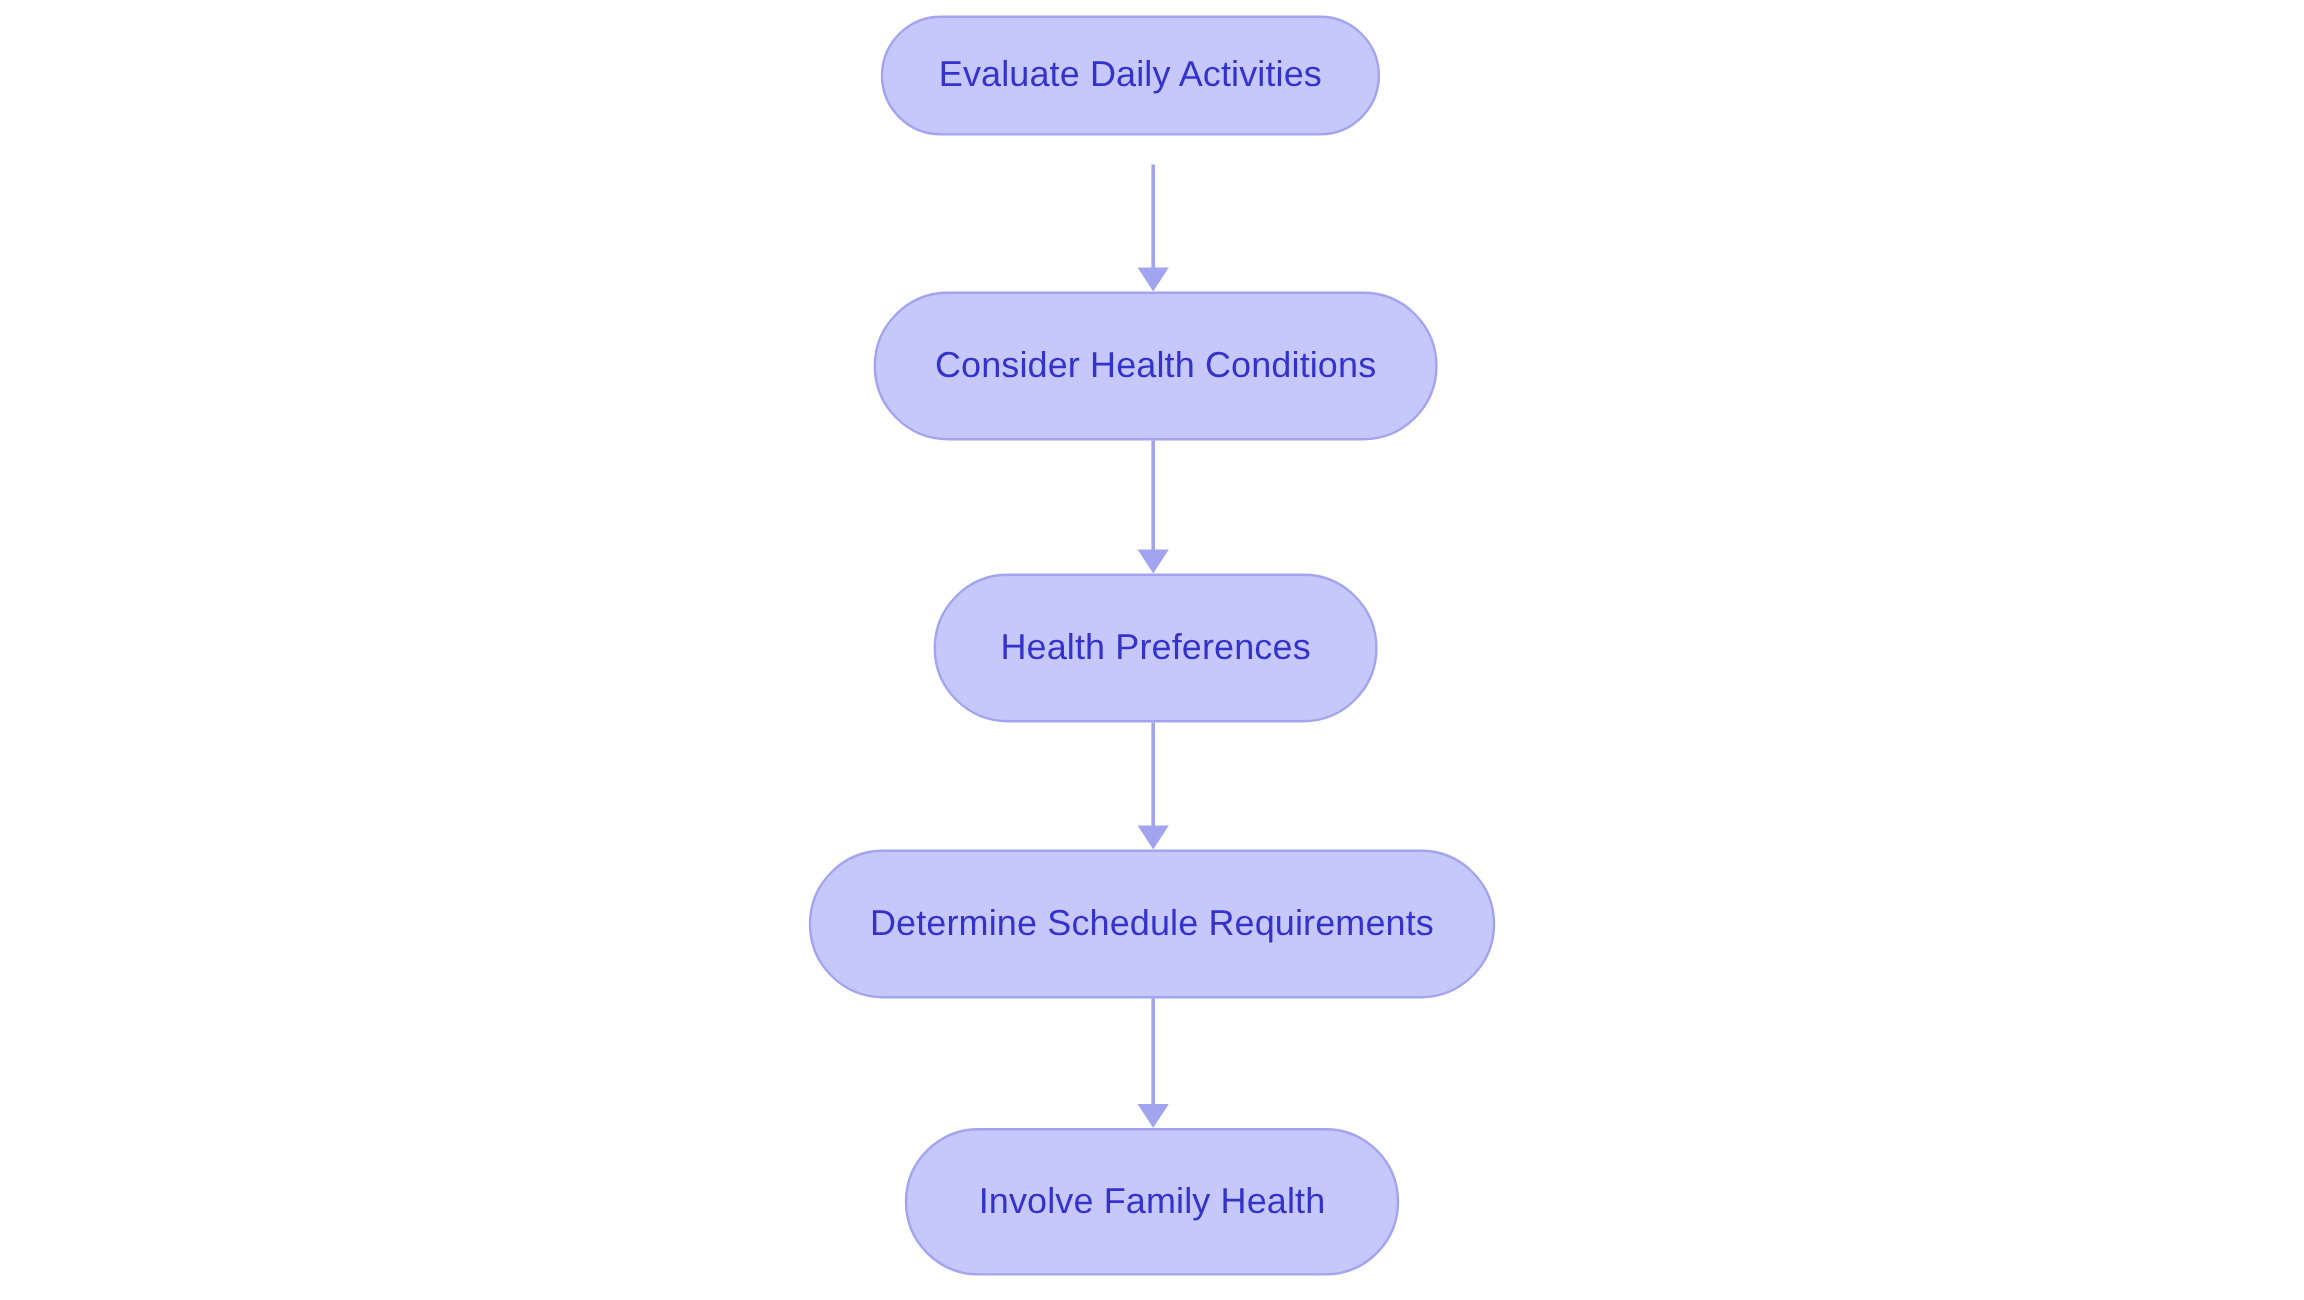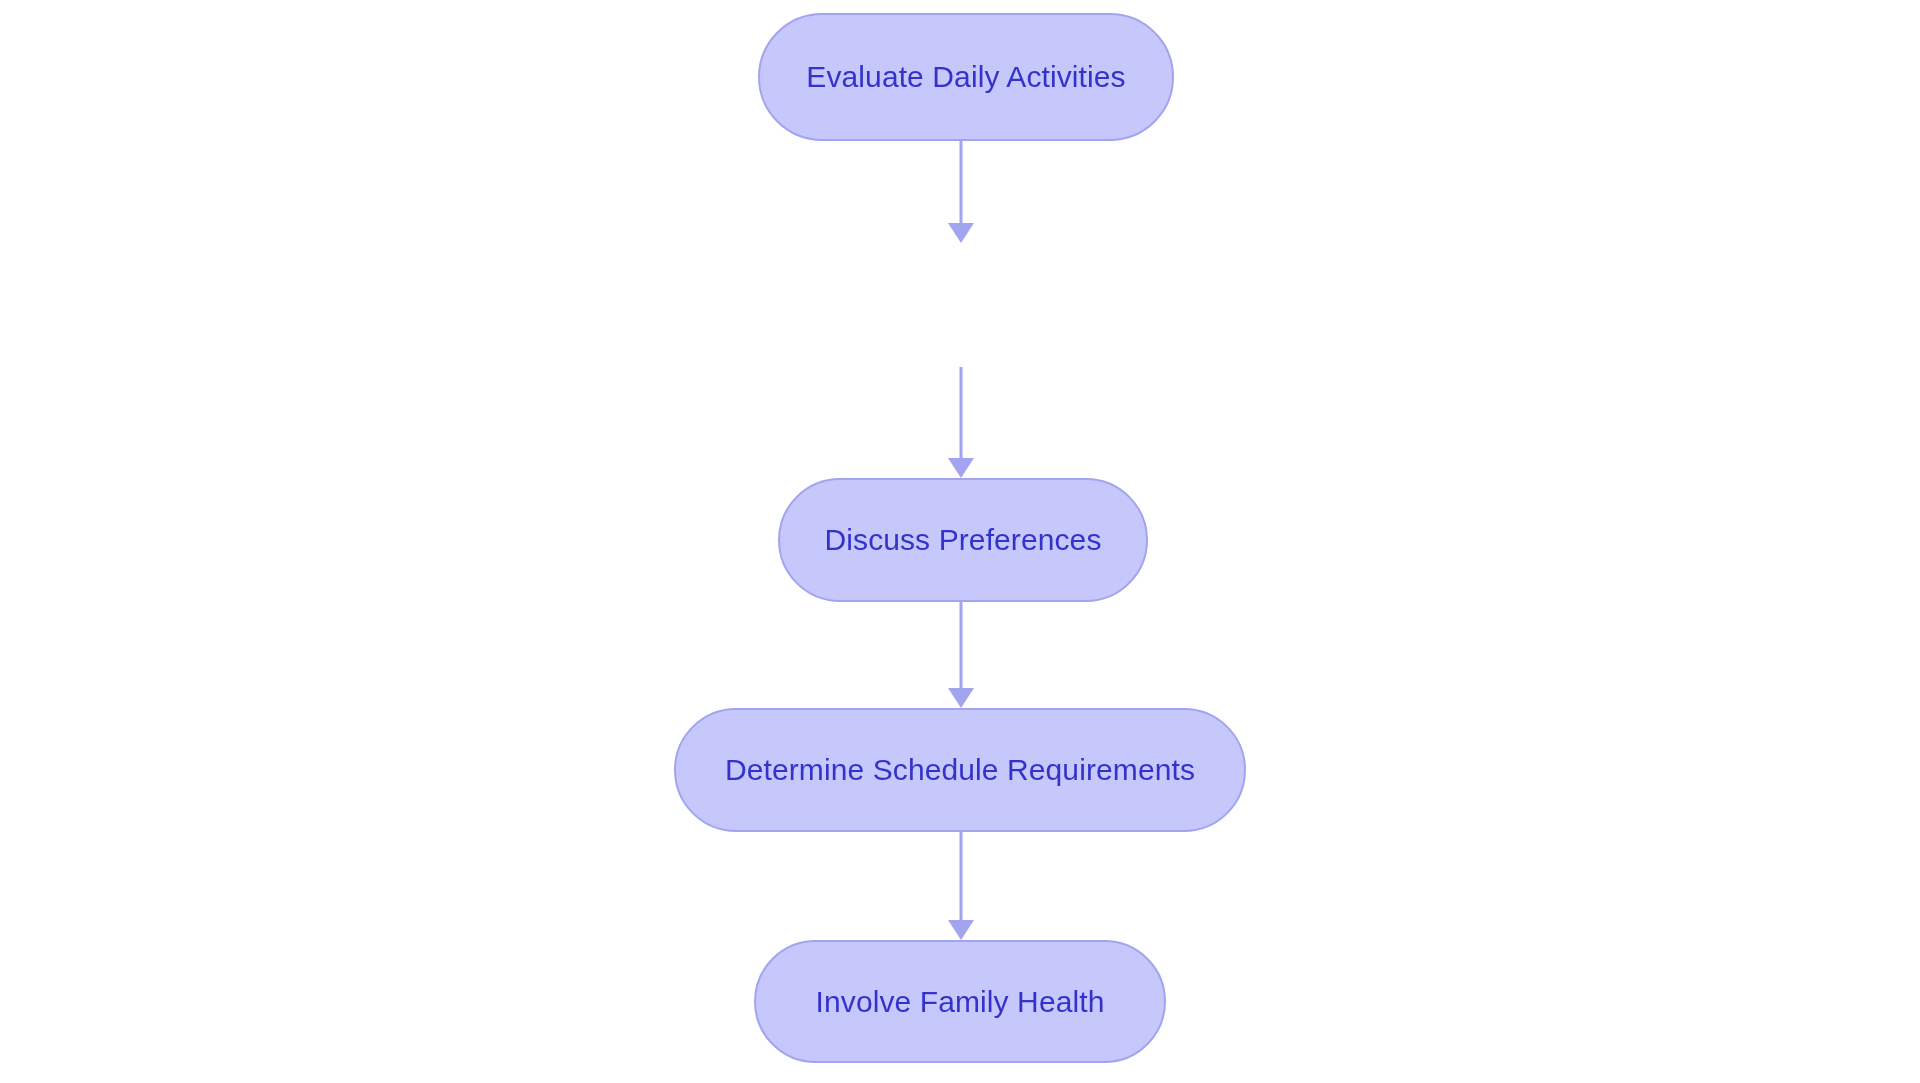--- a/index.html
+++ b/index.html
@@ -72,27 +72,30 @@
     <g>
       <line class="connector-line" x1="961" y1="602" x2="961" y2="692"></line>
       <polygon class="connector-head" points="948,688 974,688 961,708"></polygon>
     </g>
     <g>
       <line class="connector-line" x1="961" y1="832" x2="961" y2="924"></line>
       <polygon class="connector-head" points="948,920 974,920 961,940"></polygon>
     </g>
   </svg>
 
-  <div class="node" style="left:758px; top:13px; width:416px; height:128px;">
+  <div class="node" style="left:734px; top:13px; width:416px; height:100px;">
     <span class="node-label">Evaluate Daily Activities</span>
   </div>
 
+  <div class="node" style="left:728px; top:243px; width:470px; height:124px;">
+    <span class="node-label">Consider Health Conditions</span>
+  </div>
 
   <div class="node" style="left:778px; top:478px; width:370px; height:124px;">
-    <span class="node-label">Discuss Preferences</span>
+    <span class="node-label">Health Preferences</span>
   </div>
 
   <div class="node" style="left:674px; top:708px; width:572px; height:124px;">
     <span class="node-label">Determine Schedule Requirements</span>
   </div>
 
   <div class="node" style="left:754px; top:940px; width:412px; height:123px;">
     <span class="node-label">Involve Family Health</span>
   </div>
 

